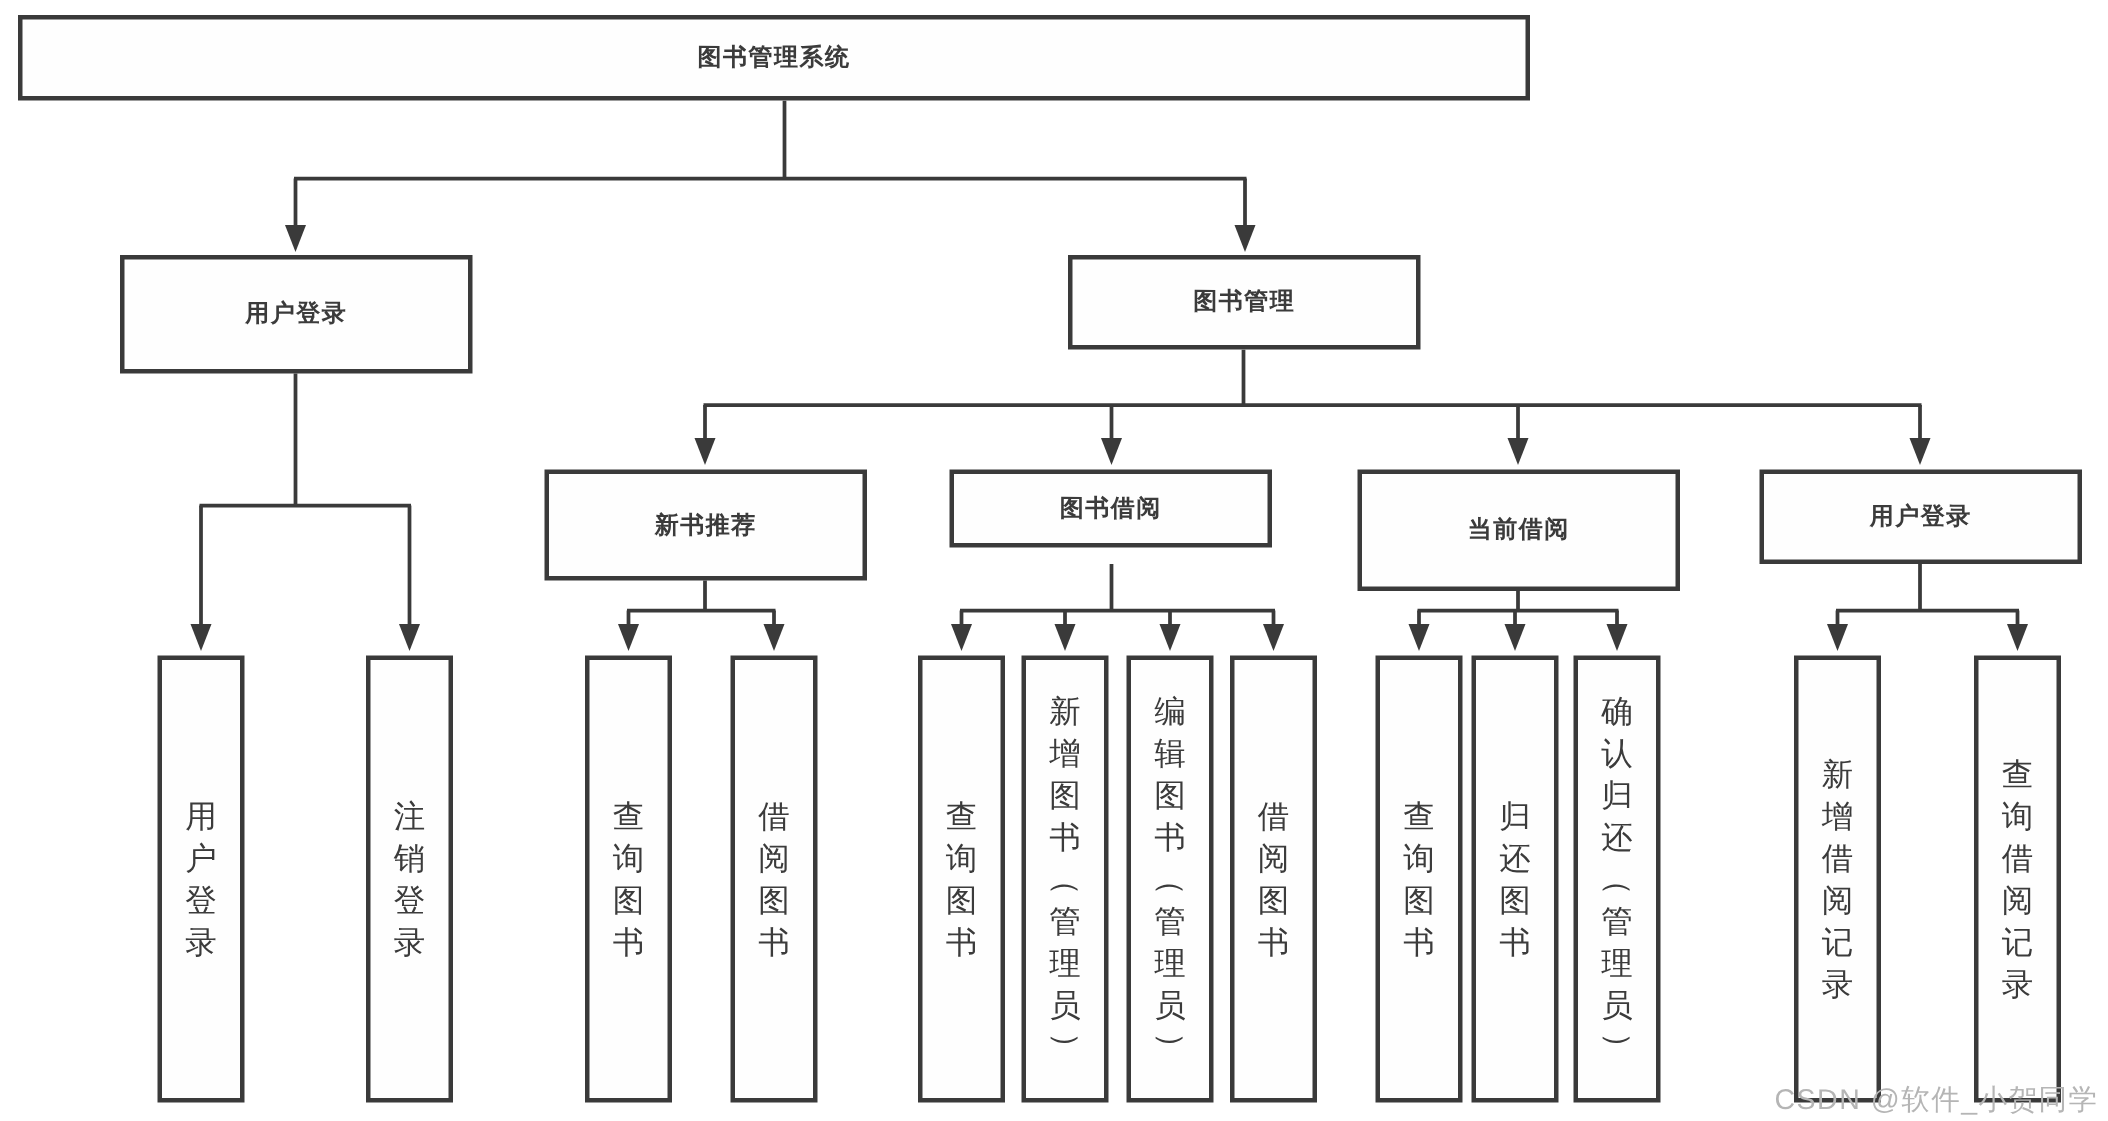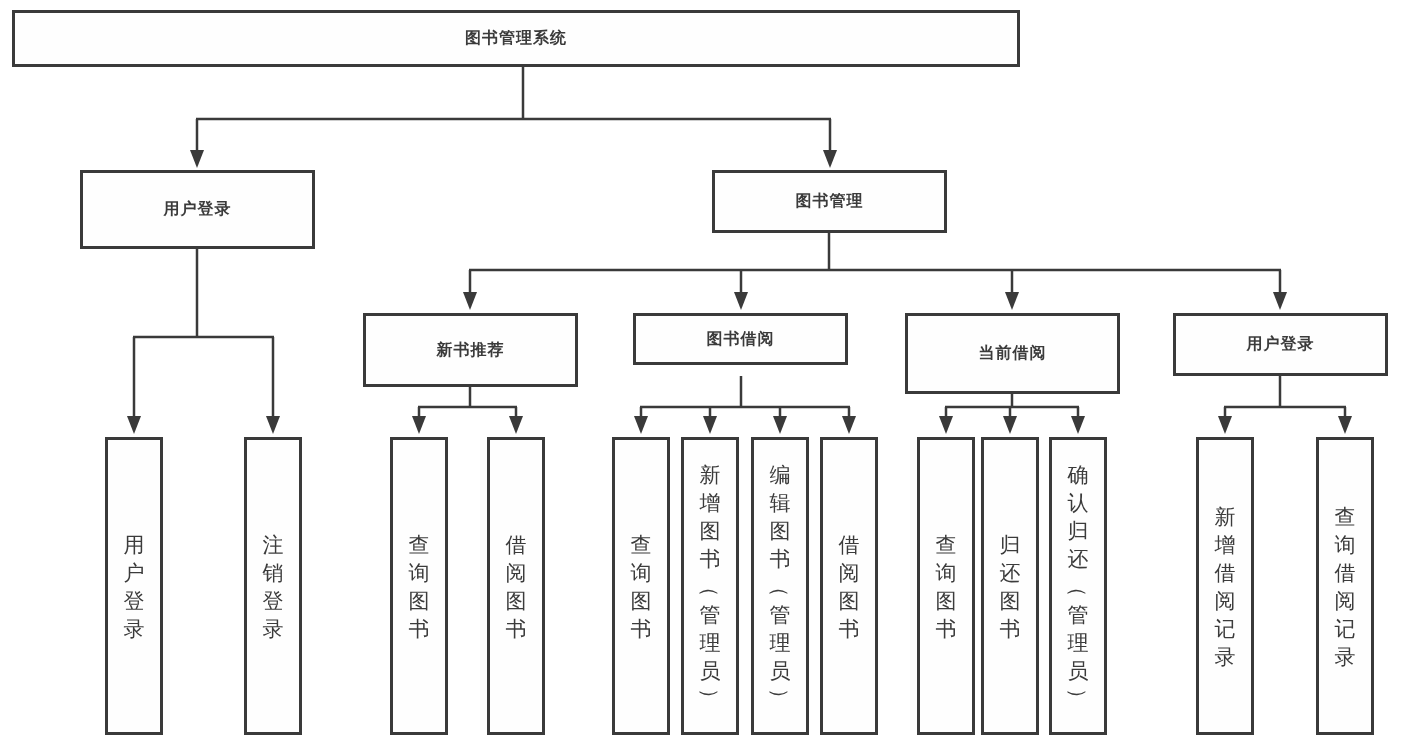--- a/index.html
+++ b/index.html
@@ -205,13 +205,14 @@
       </div>
       <div class="node vertical" style="left: 1316px; top: 437px; width: 58px; height: 298px;">
         <span class="vchar">查</span>
         <span class="vchar">询</span>
         <span class="vchar">借</span>
         <span class="vchar">阅</span>
         <span class="vchar">记</span>
         <span class="vchar">录</span>
       </div>
     </div>
+  <div class="watermark">CSDN @软件_小贺同学</div>
 </div>
 
 </body></html>

